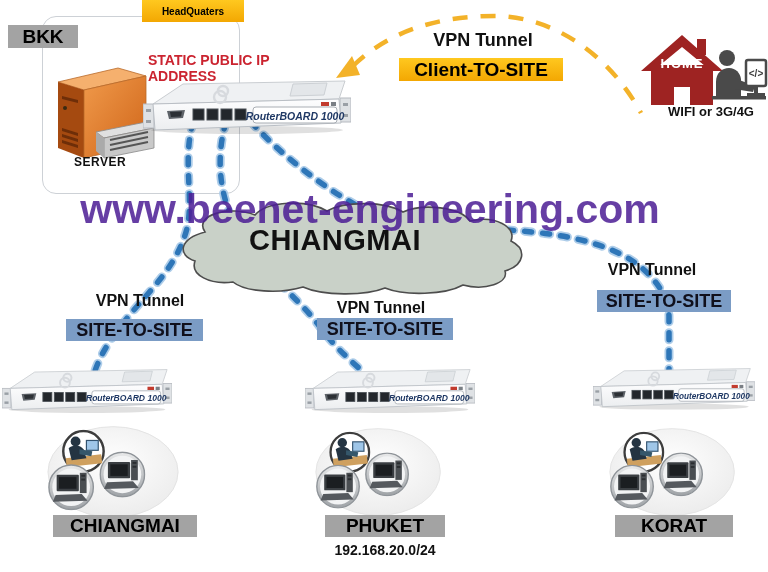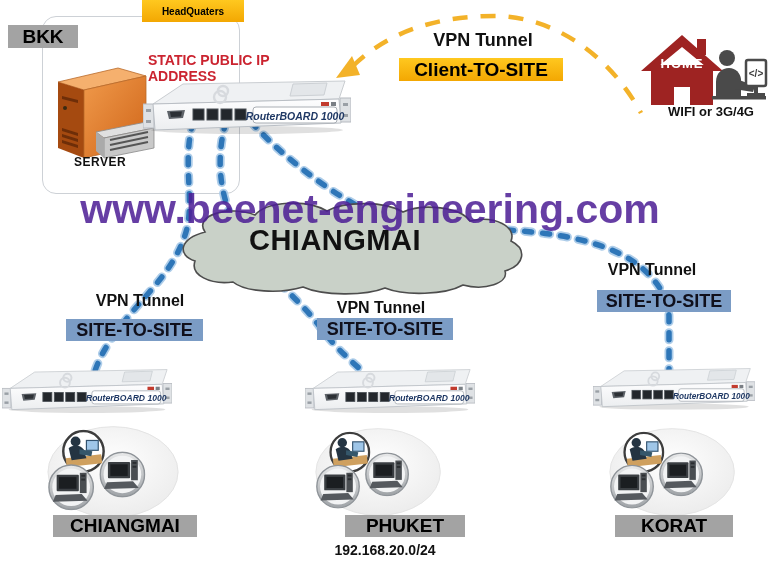--- a/index.html
+++ b/index.html
@@ -183,21 +183,21 @@
   <div class="abs z4 lbl yellow" style="left:53px;top:515px;width:144px;height:22px;font-size:19px;">CHIANGMAI</div>
 
   <div class="abs z4 cap" style="left:316px;top:299px;width:130px;font-size:16px;">VPN Tunnel</div>
   <div class="abs z4 lbl steel" style="left:317px;top:318px;width:136px;height:22px;font-size:18px;">SITE-TO-SITE</div>
   <svg class="abs z4" style="left:305px;top:365px" width="170" height="50" viewBox="0 0 208 56">
       <use href="#sym-router"></use>
     </svg>
   <svg class="abs z4" style="left:314px;top:426px" width="132" height="92" viewBox="0 0 140 96">
       <use href="#sym-site-devices"></use>
     </svg>
-  <div class="abs z4 lbl yellow" style="left:325px;top:515px;width:120px;height:22px;font-size:19px;margin-left:20px;">PHUKET</div>
+  <div class="abs z4 lbl yellow" style="left:325px;top:515px;width:120px;height:22px;font-size:19px;">PHUKET</div>
   <div class="abs z4 cap" style="left:325px;top:542px;width:120px;font-size:14px;">192.168.20.0/24</div>
 
   <div class="abs z4 cap" style="left:587px;top:261px;width:130px;font-size:16px;">VPN Tunnel</div>
   <div class="abs z4 lbl steel" style="left:597px;top:290px;width:134px;height:22px;font-size:18px;">SITE-TO-SITE</div>
   <svg class="abs z4" style="left:593px;top:363px" width="162" height="50" viewBox="0 0 208 56">
       <use href="#sym-router"></use>
     </svg>
   <svg class="abs z4" style="left:608px;top:426px" width="132" height="92" viewBox="0 0 140 96">
       <use href="#sym-site-devices"></use>
     </svg>

